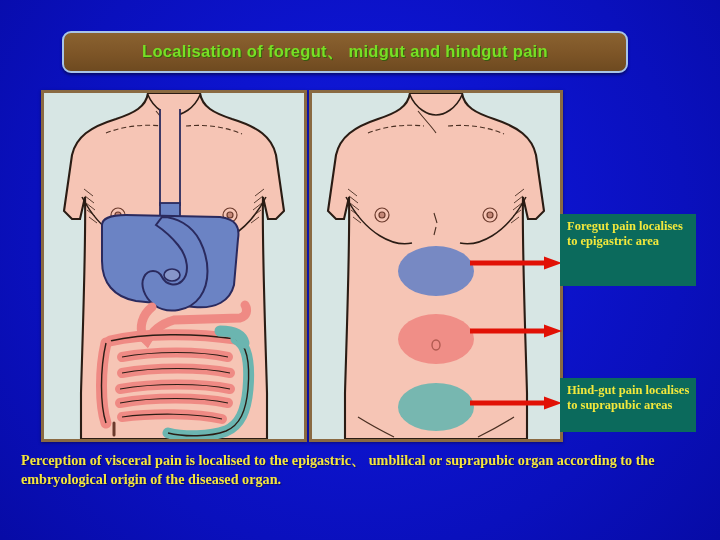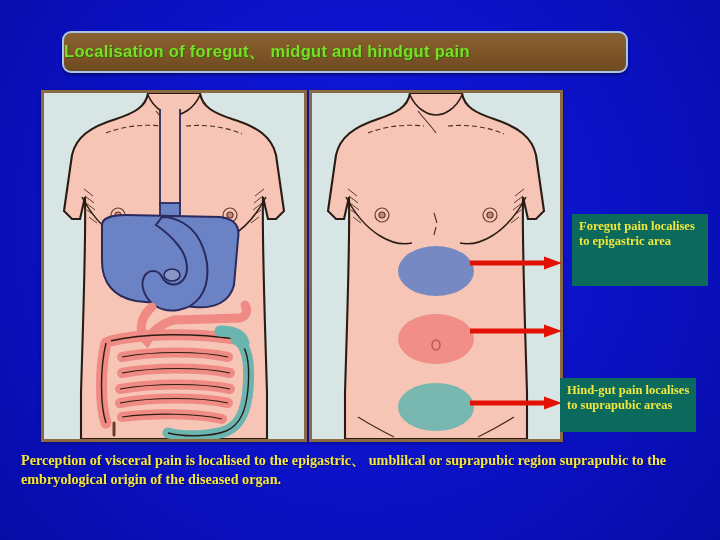--- a/index.html
+++ b/index.html
@@ -13,21 +13,21 @@
     background:
       radial-gradient(circle at 50% 42%, #141ede 0%, #0d14cf 38%, #0a10bd 68%, #070ba6 100%);
   }
 
   
   #title-bar{
     position:absolute;left:62px;top:31px;width:562px;height:38px;
     background:linear-gradient(#8a6230,#7d5527 55%,#6e4a20);
     border:2px solid #a8c4e8;border-radius:9px;
     box-shadow:0 2px 3px rgba(0,0,0,.45);
-    display:flex;align-items:center;justify-content:flex-start;
+    display:flex;align-items:center;justify-content:center;
   }
   #title-text{
     font-family:"Liberation Sans",sans-serif;
     font-weight:bold;font-size:16.5px;color:#77e024;
     letter-spacing:.3px;white-space:nowrap;
     text-shadow:1px 1px 0 #3a5a10;
   }
 
   
   .panel{
@@ -45,21 +45,21 @@
   
   .note{
     position:absolute;left:560px;width:136px;
     background:#0b6a5c;
     color:#f2e83c;
     font-family:"Liberation Serif",serif;
     font-weight:bold;font-size:12.5px;line-height:1.16;
     padding:5px 4px 5px 7px;
     box-sizing:border-box;
   }
-  #note-foregut{top:214px;height:72px;margin-left:12px;}
+  #note-foregut{top:214px;height:72px;}
   #note-midgut{top:290px;height:84px;}
   #note-hindgut{top:378px;height:54px;}
 
   
   .arrow{position:absolute;height:14px;}
   .arrow svg{display:block;}
   #arrow-1{left:470px;top:256px;width:92px;}
   #arrow-2{left:470px;top:324px;width:92px;}
   #arrow-3{left:470px;top:396px;width:92px;}
 
@@ -230,16 +230,16 @@
     </svg>
   </div>
 
   <div class="note" id="note-foregut">
     <span>Foregut pain localises to epigastric area</span>
   </div>
   <div class="note" id="note-hindgut">
     <span>Hind-gut pain localises to suprapubic areas</span>
   </div>
 
-  <div id="caption">Perception of visceral pain is localised to the epigastric、 umblilcal or suprapubic region suprapubic to the embryological origin of  the diseased organ.</div>
+  <div id="caption">Perception of visceral pain is localised to the epigastric、 umblilcal or suprapubic organ according to the embryological origin of  the diseased organ.</div>
 
 
 </div>
 
 </body></html>

